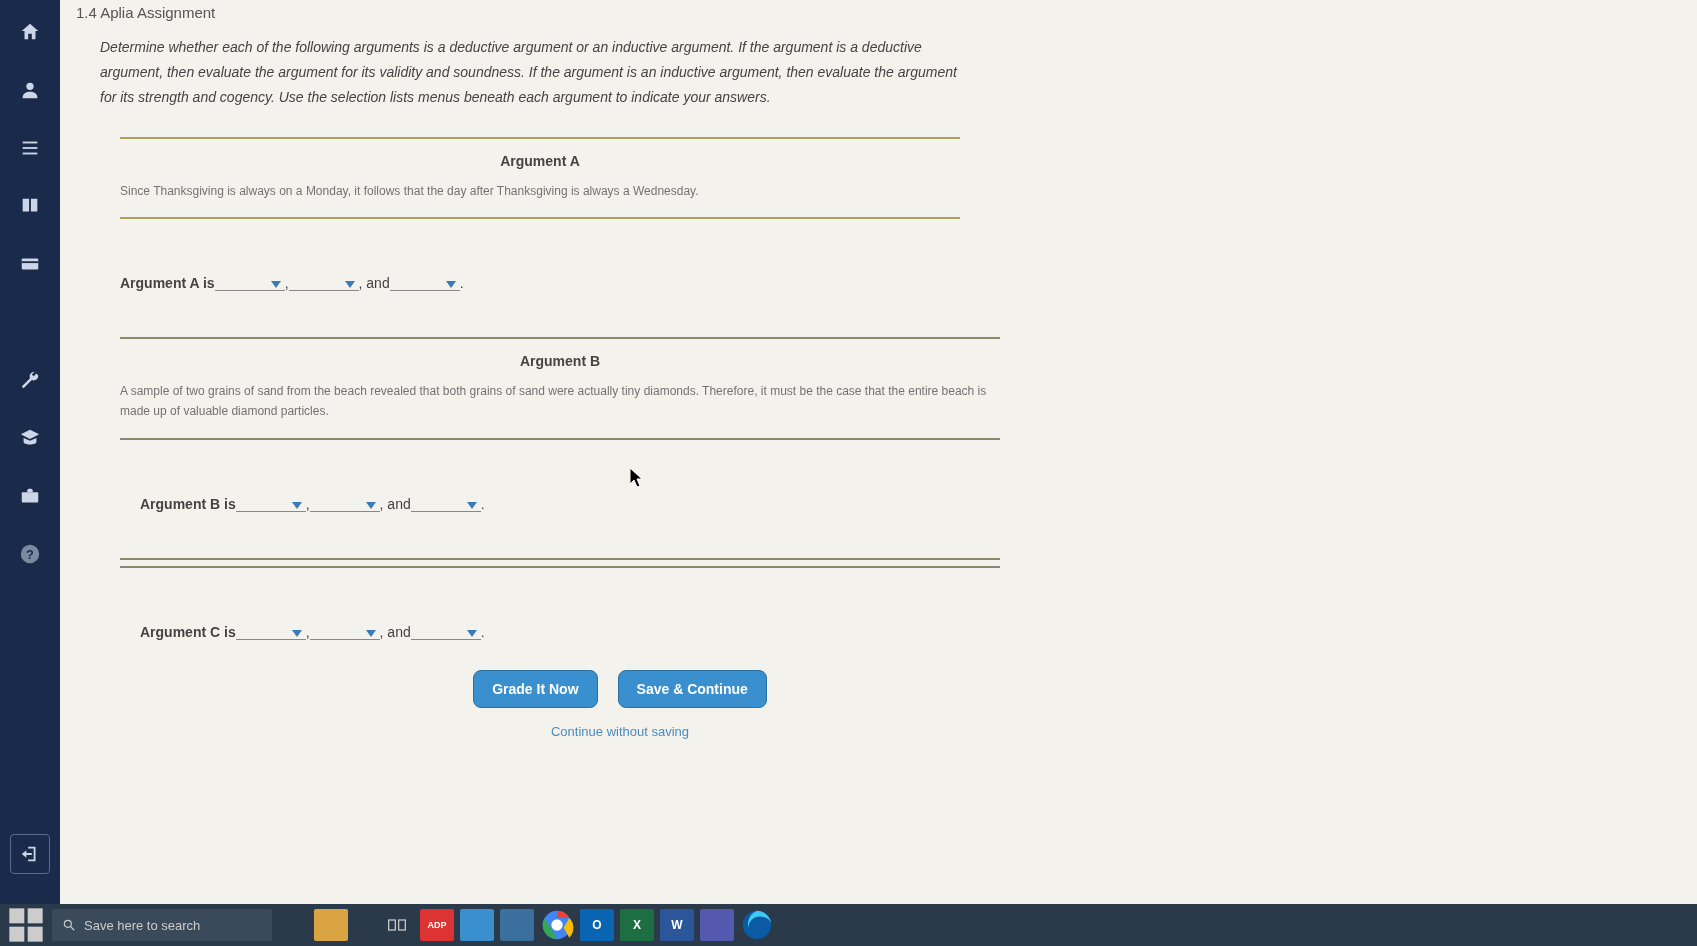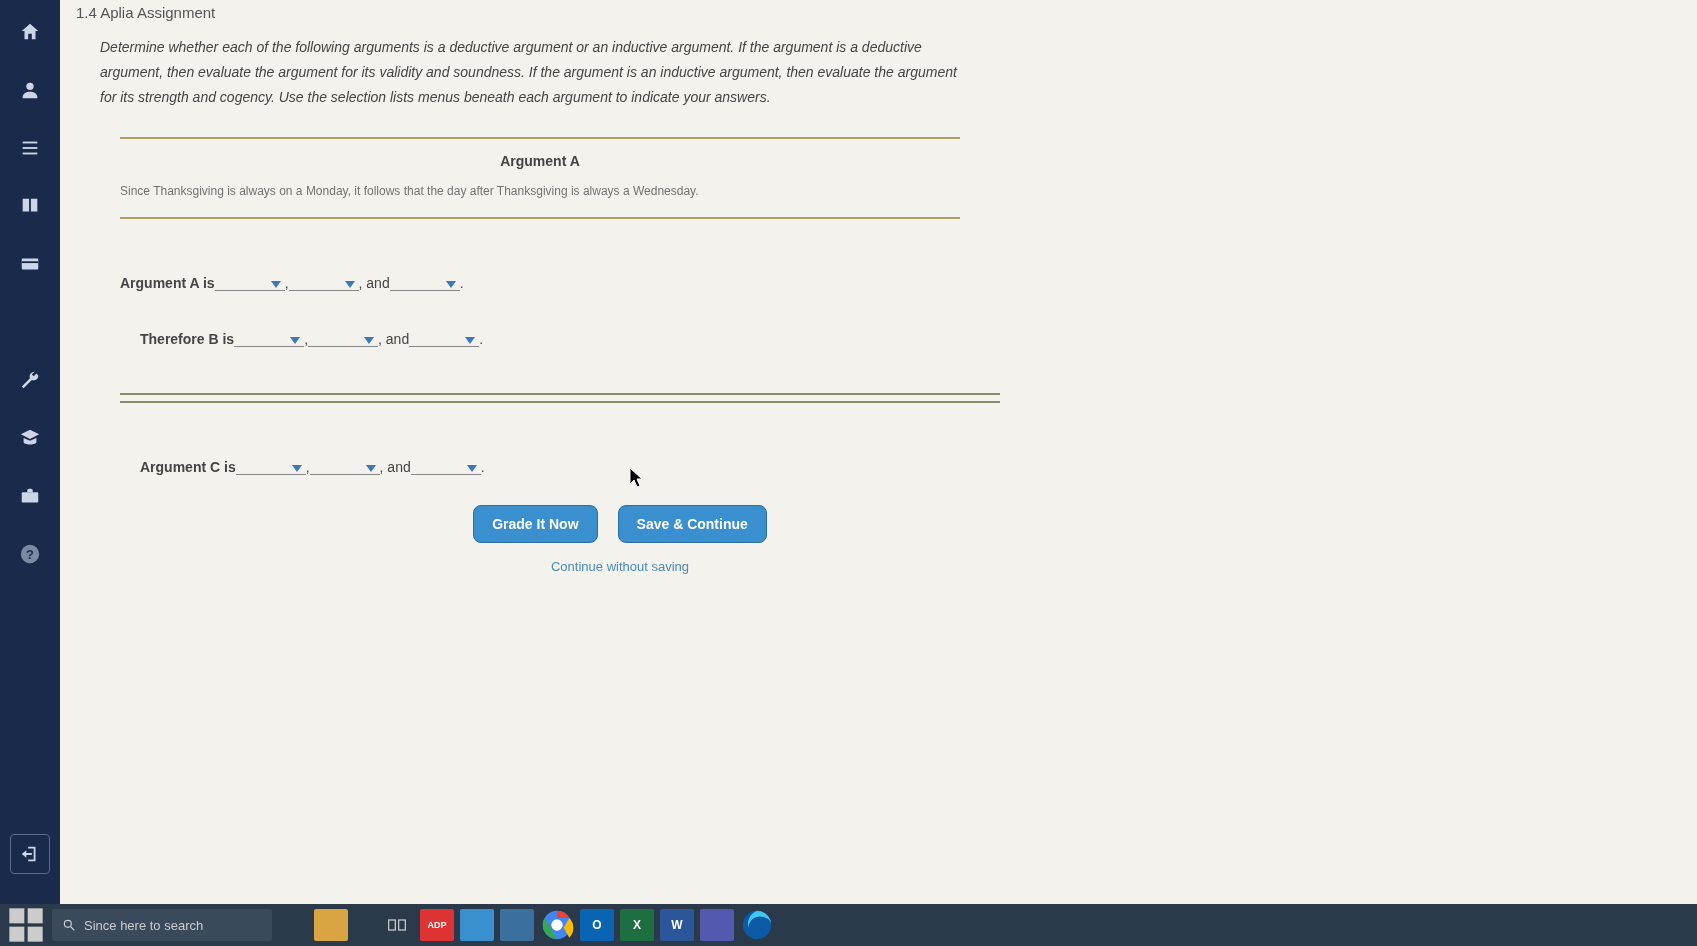--- a/index.html
+++ b/index.html
@@ -263,22 +263,28 @@
       <span class="dd">
           <span class="tri"></span>
         </span>
       <span> , and </span>
       <span class="dd">
           <span class="tri"></span>
         </span>
       <span> .</span>
     </div>
 
+    <div class="argument-block wide" style="padding-top:30px;">
+      <hr class="arg-rule dark">
+      <div class="arg-heading">Argument B</div>
+      <div class="arg-text">A sample of two grains of sand from the beach revealed that both grains of sand were actually tiny diamonds. Therefore, it must be the case that the entire beach is made up of valuable diamond particles.</div>
+      <hr class="arg-rule dark">
+    </div>
     <div class="answer-row indent">
-      <span class="answer-label">Therefore B is</span>
+      <span class="answer-label">Argument B is</span>
       <span class="dd">
           <span class="tri"></span>
         </span>
       <span> , </span>
       <span class="dd">
           <span class="tri"></span>
         </span>
       <span> , and </span>
       <span class="dd">
           <span class="tri"></span>
@@ -327,21 +333,21 @@
         <rect x="13" y="2" width="9" height="9" fill="#ccc"></rect>
         <rect x="2" y="13" width="9" height="9" fill="#ccc"></rect>
         <rect x="13" y="13" width="9" height="9" fill="#ccc"></rect>
       </svg>
   </div>
   <div class="tb-search">
     <svg viewBox="0 0 24 24">
         <circle cx="10" cy="10" r="6" fill="none" stroke="#ccc" stroke-width="2"></circle>
         <line x1="15" y1="15" x2="21" y2="21" stroke="#ccc" stroke-width="2"></line>
       </svg>
-    <span>Since here to search</span>
+    <span>Save here to search</span>
   </div>
   <div style="width:30px"></div>
   <div class="tb-app" style="background:#d9a441;"></div>
   <div style="width:20px"></div>
   <div class="tb-icon">
     <svg viewBox="0 0 24 24">
         <rect x="2" y="6" width="8" height="12" fill="none" stroke="#ccc" stroke-width="1.5"></rect>
         <rect x="14" y="6" width="8" height="12" fill="none" stroke="#ccc" stroke-width="1.5"></rect>
       </svg>
   </div>

